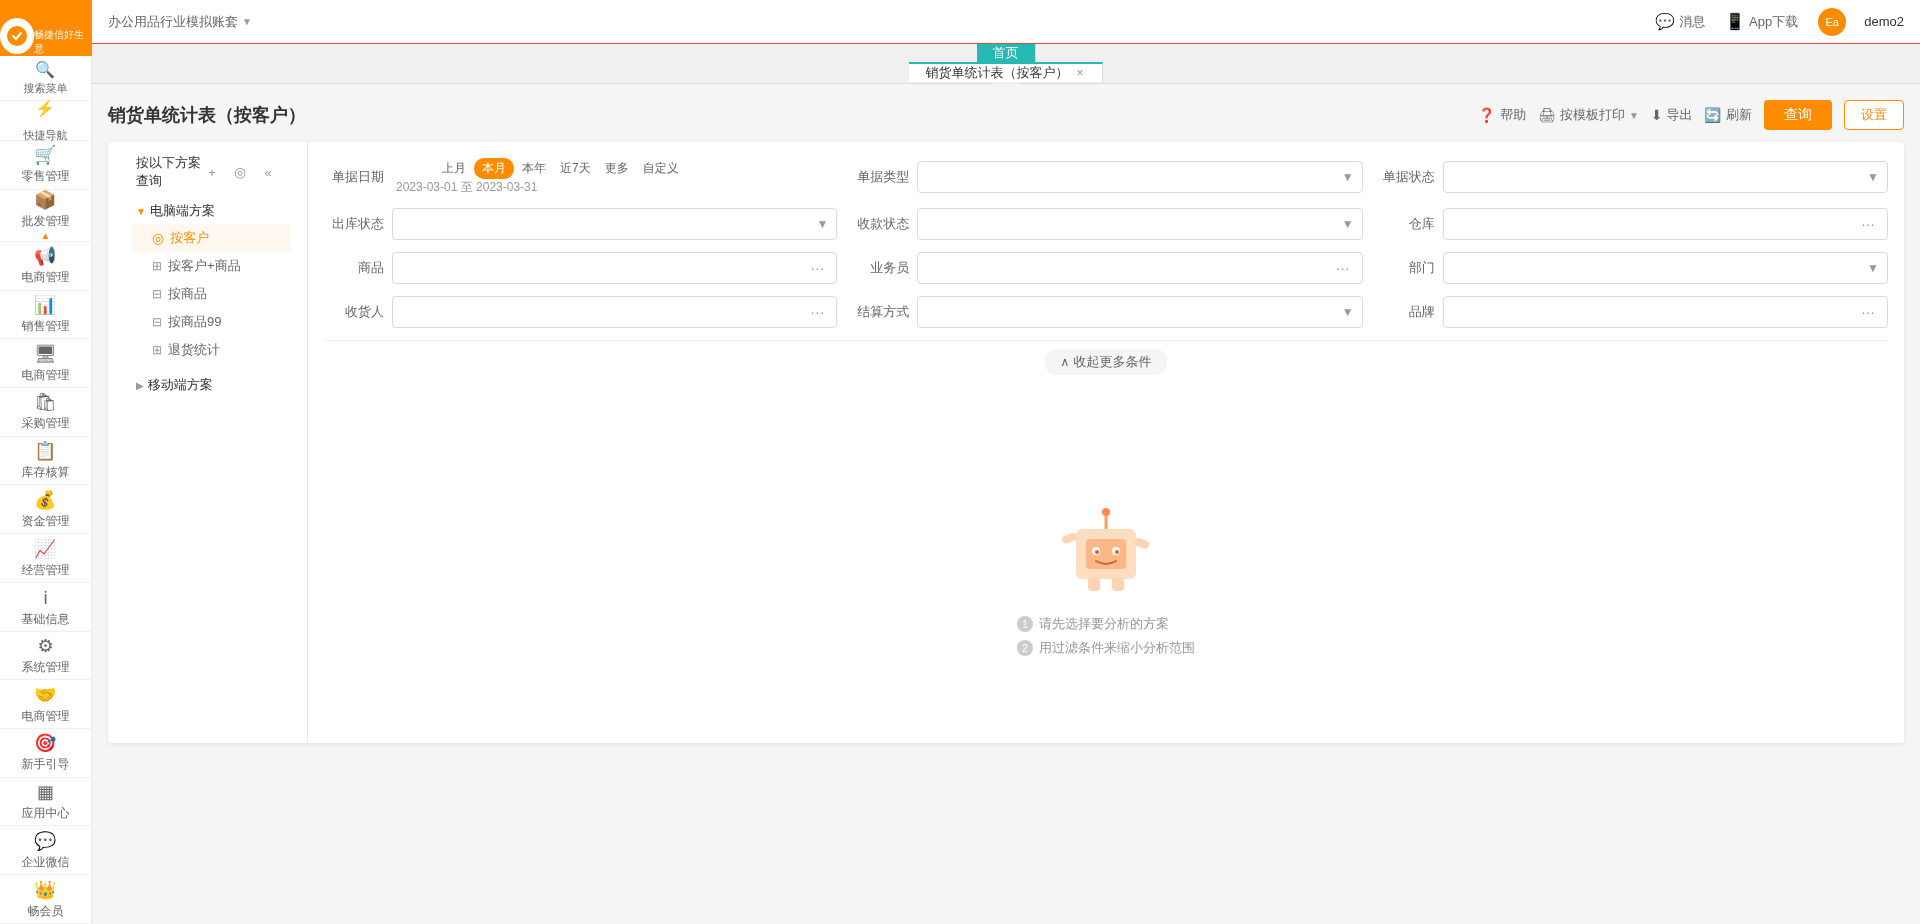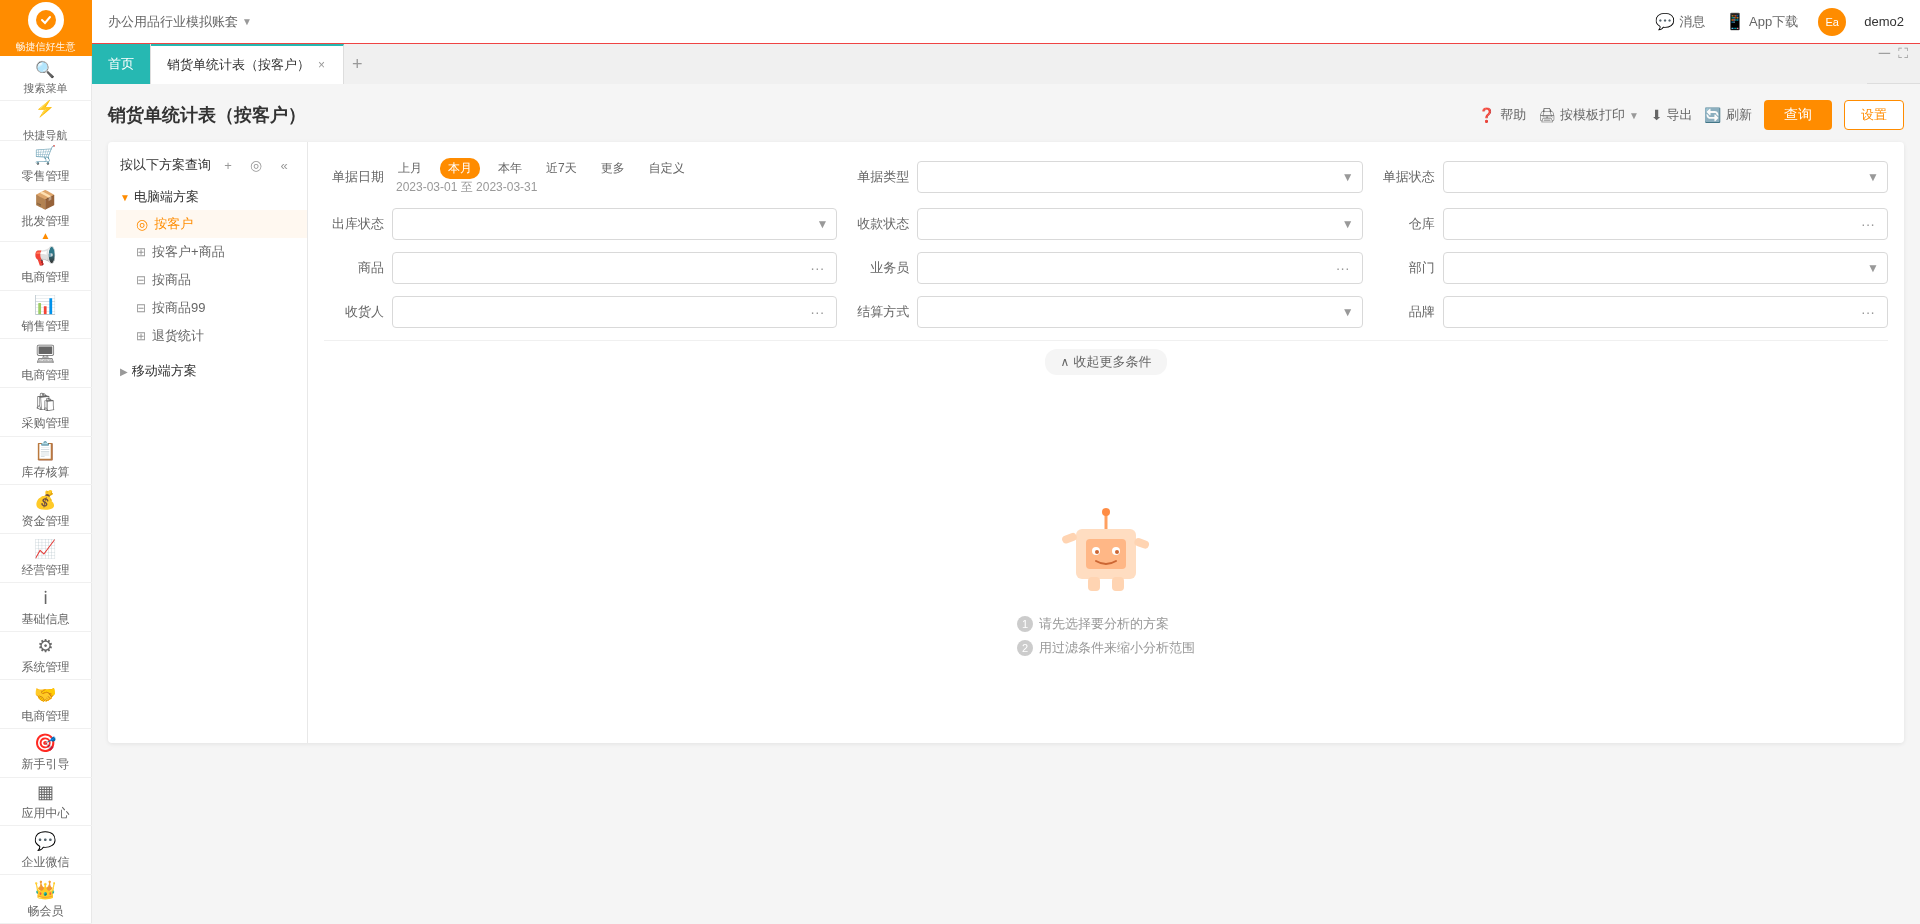--- a/index.html
+++ b/index.html
@@ -3,41 +3,41 @@
   <meta charset="utf-8">
   <style>
     * { box-sizing: border-box; margin: 0; padding: 0; }
     body { font-family: 'Microsoft YaHei', Arial, sans-serif; font-size: 13px; background: #f5f5f5; color: #333; }
 
     
     .app-container { display: flex; height: 924px; width: 1920px; overflow: hidden; }
 
     
     .sidebar { width: 92px; background: #fff; border-right: 1px solid #e8e8e8; display: flex; flex-direction: column; align-items: center; padding-top: 0; flex-shrink: 0; }
-    .sidebar-logo { width: 92px; height: 60px; background: #ff8c00; display: flex; flex-direction: column; align-items: center; justify-content: center; color: #fff; font-size: 11px; }
+    .sidebar-logo { width: 92px; height: 60px; background: #ff8c00; display: flex; flex-direction: row; align-items: flex-end; justify-content: center; color: #fff; font-size: 11px; }
     .sidebar-logo .logo-icon { width: 36px; height: 36px; background: #fff; border-radius: 50%; display: flex; align-items: center; justify-content: center; margin-bottom: 2px; }
     .sidebar-logo .logo-icon svg { width: 24px; height: 24px; }
     .sidebar-search { width: 92px; height: 48px; display: flex; flex-direction: column; align-items: center; justify-content: center; cursor: pointer; color: #666; font-size: 11px; border-bottom: 1px solid #f0f0f0; }
     .sidebar-nav { width: 92px; height: 40px; display: flex; flex-direction: column; align-items: center; justify-content: center; cursor: pointer; color: #666; font-size: 11px; border-bottom: 1px solid #f0f0f0; }
     .sidebar-item { width: 92px; height: 52px; display: flex; flex-direction: column; align-items: center; justify-content: center; cursor: pointer; color: #666; font-size: 12px; border-bottom: 1px solid #f0f0f0; }
     .sidebar-item .icon { font-size: 18px; margin-bottom: 2px; }
 
     
     .main-content { flex: 1; display: flex; flex-direction: column; overflow: hidden; }
 
     
     .top-header { height: 44px; background: #fff; border-bottom: 1px solid #ef4444; display: flex; align-items: center; justify-content: space-between; padding: 0 16px; flex-shrink: 0; }
     .top-header-left { display: flex; align-items: center; gap: 8px; }
     .industry-select { display: flex; align-items: center; gap: 4px; color: #666; font-size: 13px; cursor: pointer; }
     .top-header-right { display: flex; align-items: center; gap: 20px; }
     .header-action { display: flex; align-items: center; gap: 4px; color: #666; font-size: 13px; cursor: pointer; }
     .user-avatar { width: 28px; height: 28px; border-radius: 50%; background: #ff8c00; display: flex; align-items: center; justify-content: center; color: #fff; font-size: 11px; }
 
     
-    .tab-bar { height: 40px; background: #f0f0f0; display: flex; align-items: flex-start; flex-shrink: 0; border-bottom: 1px solid #ddd; }
+    .tab-bar { height: 40px; background: #f0f0f0; display: flex; align-items: center; flex-shrink: 0; border-bottom: 1px solid #ddd; flex-direction: column; }
     .tab-item { height: 40px; padding: 0 16px; display: flex; align-items: center; gap: 6px; cursor: pointer; font-size: 13px; color: #666; border-right: 1px solid #ddd; }
     .tab-item.active { background: #fff; color: #333; border-top: 2px solid #26b8b2; border-bottom: none; }
     .tab-item .close-btn { color: #999; font-size: 12px; cursor: pointer; padding: 0 2px; }
     .tab-home { background: #26b8b2; color: #fff; font-size: 13px; }
 
     
     .page-wrapper { flex: 1; overflow-y: auto; padding: 16px; background: #f5f5f5; }
 
     
     .page-header { display: flex; align-items: center; justify-content: space-between; margin-bottom: 12px; }
@@ -45,40 +45,40 @@
     .page-actions { display: flex; align-items: center; gap: 12px; }
     .page-action-btn { display: flex; align-items: center; gap: 4px; color: #666; font-size: 13px; cursor: pointer; }
     .btn-query { background: #ff8c00; color: #fff; border: none; padding: 6px 20px; border-radius: 4px; cursor: pointer; font-size: 14px; }
     .btn-settings { background: #fff; color: #ff8c00; border: 1px solid #ff8c00; padding: 5px 16px; border-radius: 4px; cursor: pointer; font-size: 13px; }
 
     
     .content-area { background: #fff; border-radius: 4px; padding: 0; box-shadow: 0 1px 4px rgba(0,0,0,0.08); }
 
     
     .scheme-panel-wrapper { display: flex; }
-    .scheme-panel { width: 200px; border-right: 1px solid #e8e8e8; padding: 12px 0; flex-shrink: 0; min-height: 600px; }
+    .scheme-panel { width: 200px; border-right: 1px solid #e8e8e8; padding: 12px 16px; flex-shrink: 0; min-height: 600px; }
     .scheme-panel-header { display: flex; align-items: center; justify-content: space-between; padding: 0 12px 8px 12px; }
     .scheme-panel-title { font-size: 13px; color: #333; font-weight: 500; }
     .scheme-panel-actions { display: flex; gap: 6px; }
     .scheme-action-btn { width: 22px; height: 22px; display: flex; align-items: center; justify-content: center; cursor: pointer; color: #999; border-radius: 3px; }
     .scheme-group { padding: 0 0 8px 0; }
     .scheme-group-label { display: flex; align-items: center; gap: 4px; padding: 4px 12px; color: #333; font-size: 13px; cursor: pointer; }
     .scheme-group-items { padding-left: 8px; }
     .scheme-item { display: flex; align-items: center; gap: 6px; padding: 5px 12px 5px 20px; font-size: 13px; color: #666; cursor: pointer; }
     .scheme-item.active { color: #ff8c00; background: #fff8f0; }
     .scheme-item .item-icon { font-size: 14px; color: #999; }
     .scheme-item.active .item-icon { color: #ff8c00; }
 
     
     .filter-area { flex: 1; padding: 16px; }
     .filter-row { display: grid; grid-template-columns: 1fr 1fr 1fr; gap: 12px; margin-bottom: 12px; align-items: center; }
     .filter-field { display: flex; align-items: center; gap: 8px; }
     .filter-label { color: #666; font-size: 13px; white-space: nowrap; min-width: 60px; text-align: right; }
     .filter-select { flex: 1; height: 32px; border: 1px solid #d9d9d9; border-radius: 4px; padding: 0 8px; font-size: 13px; background: #fff; display: flex; align-items: center; justify-content: space-between; cursor: pointer; }
-    .date-quick { display: flex; gap: 12px; }
+    .date-quick { display: flex; gap: 2px; margin-left: 44px; }
     .date-btn { padding: 2px 6px; font-size: 12px; cursor: pointer; border-radius: 3px; color: #666; border: none; background: none; }
     .date-btn.active { background: #ff8c00; color: #fff; border-radius: 10px; padding: 2px 8px; }
     .date-display { font-size: 12px; color: #999; margin-left: 4px; }
     .ellipsis-btn { color: #999; cursor: pointer; font-size: 14px; padding: 0 4px; }
     .collapse-bar { text-align: center; padding: 8px; border-top: 1px solid #f0f0f0; margin-top: 4px; }
     .collapse-btn { display: inline-flex; align-items: center; gap: 4px; color: #666; font-size: 13px; cursor: pointer; background: #f5f5f5; padding: 4px 16px; border-radius: 12px; }
 
     
     .empty-state { display: flex; flex-direction: column; align-items: center; justify-content: center; padding: 80px 0; }
     .empty-img { width: 120px; height: 120px; margin-bottom: 16px; }

